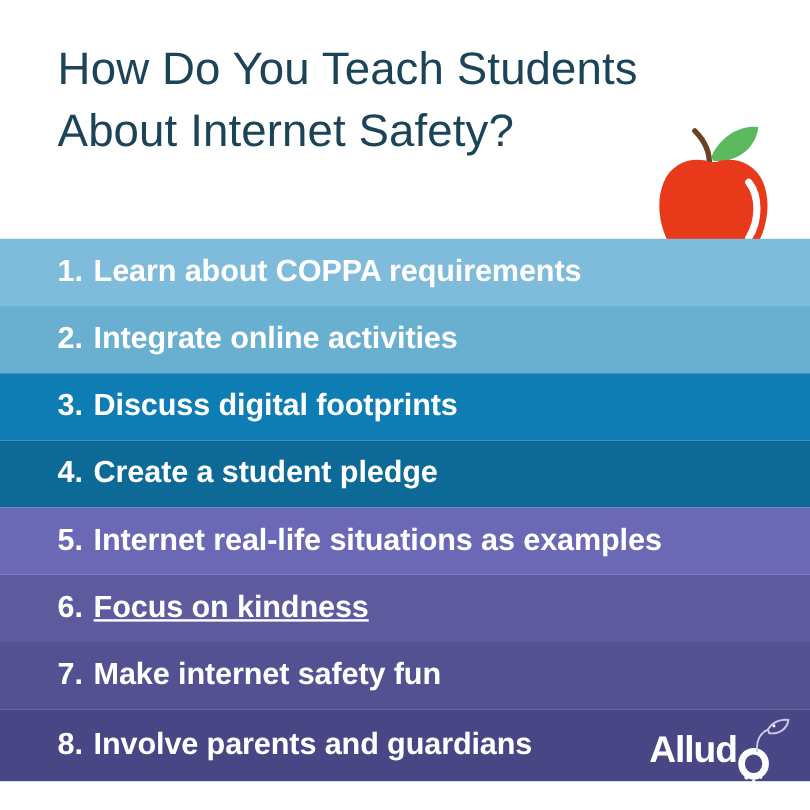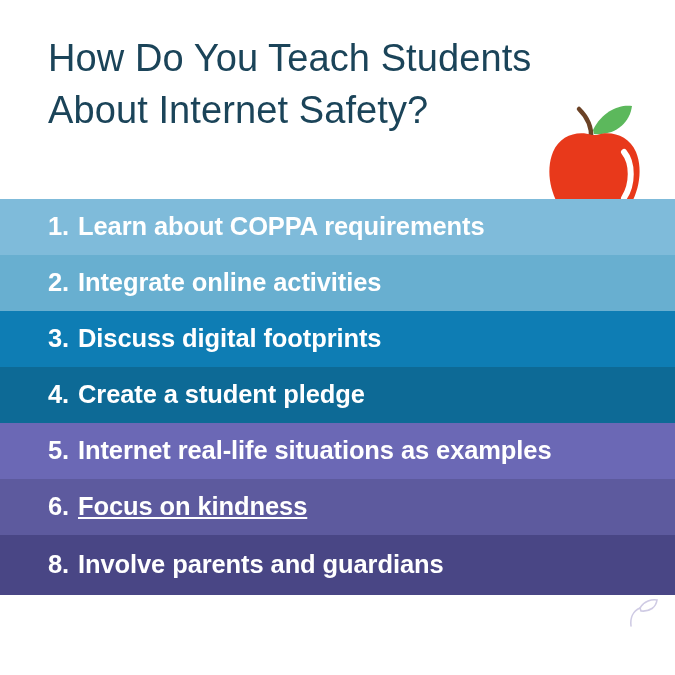--- a/index.html
+++ b/index.html
@@ -191,20 +191,25 @@
         <span class="band-num">5.&nbsp;</span><span>Internet real-life situations as examples</span>
       </div>
     </div>
 
     <div class="band" style="background-color: rgb(93, 90, 158);">
       <div class="band-text" style="color: rgb(255, 255, 255); text-decoration: underline;">
         <span class="band-num">6.&nbsp;</span><span>Focus on kindness</span>
       </div>
     </div>
 
+    <div class="band" style="background-color: rgb(84, 81, 147);">
+      <div class="band-text" style="color: rgb(255, 255, 255);">
+        <span class="band-num">7.&nbsp;</span><span>Make internet safety fun</span>
+      </div>
+    </div>
 
     <div class="band" style="background-color: rgb(73, 70, 133);">
       <div class="band-text" style="color: rgb(255, 255, 255);">
         <span class="band-num">8.&nbsp;</span><span>Involve parents and guardians</span>
       </div>
     </div>
 
   </div>
 
   <div id="logo">

